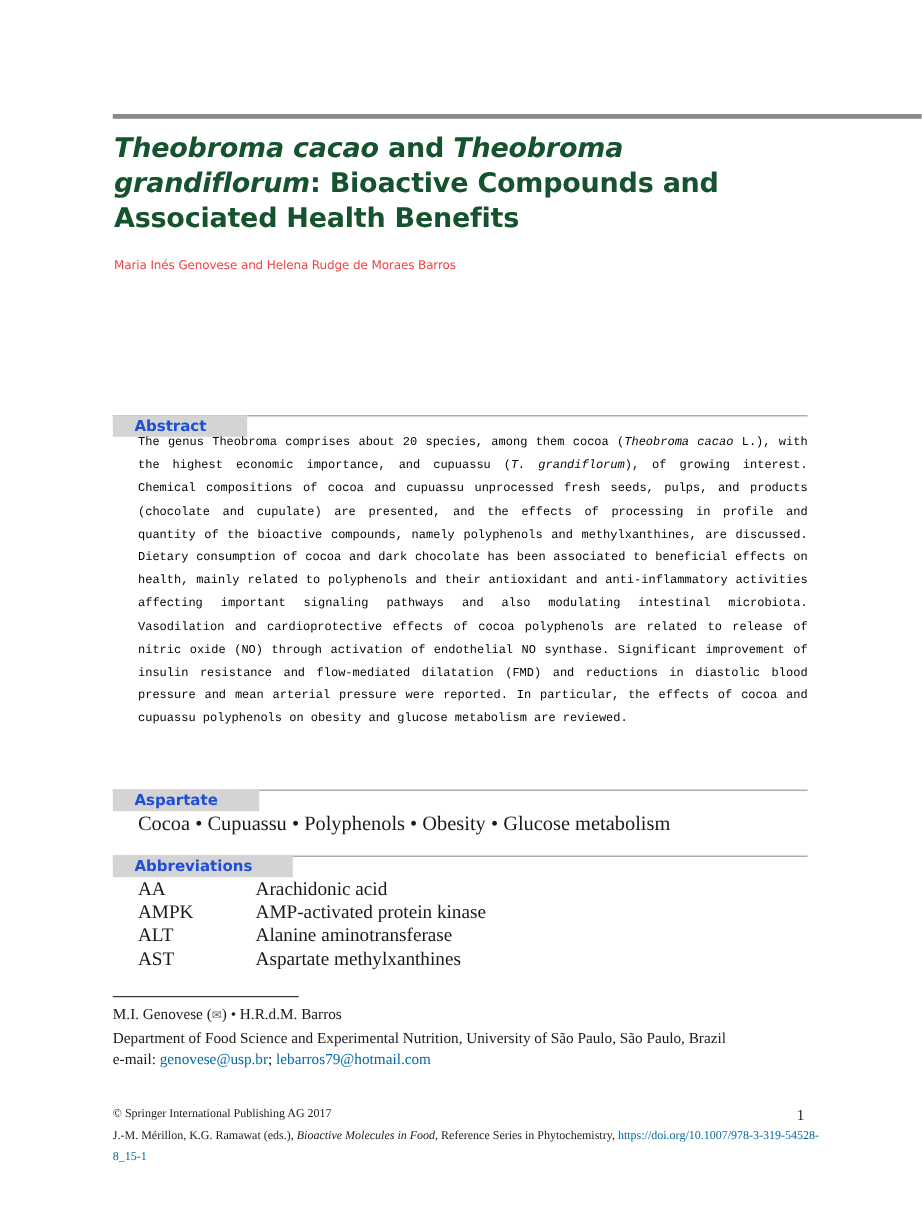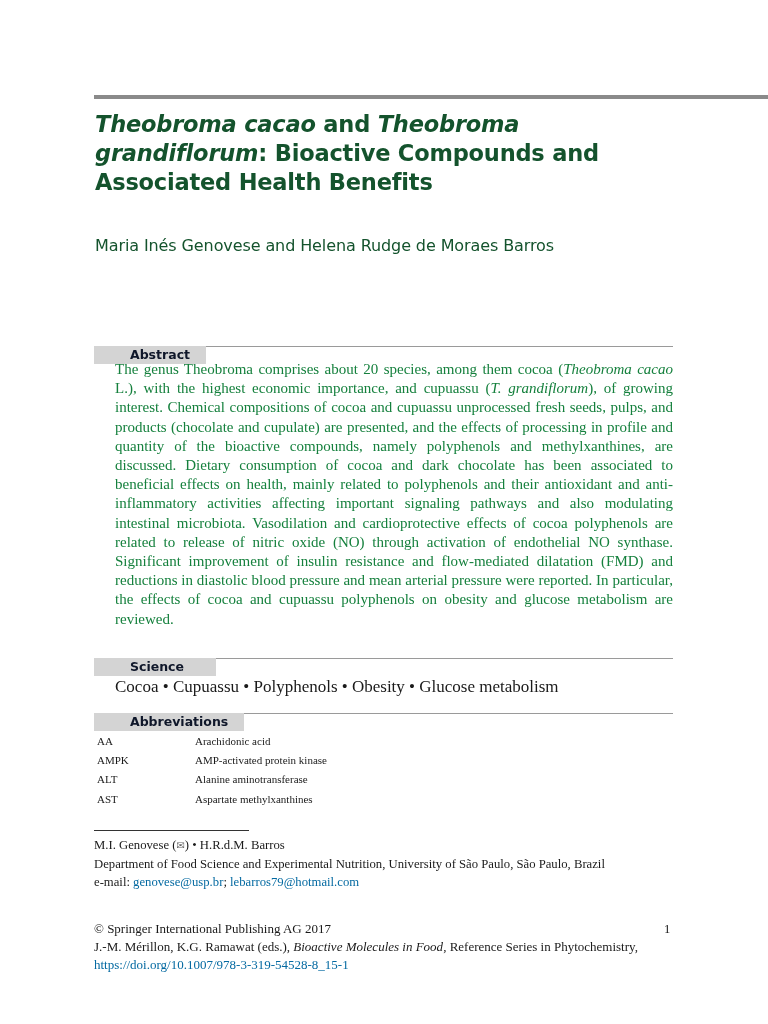--- a/index.html
+++ b/index.html
@@ -32,68 +32,69 @@
       font-weight: bold;
       font-size: 22.5px;
       line-height: 29px;
       color: #14532d;
       letter-spacing: -0.2px;
     }
     .title i { font-style: italic; }
     .authors {
       position: absolute;
       left: 95px;
-      top: 236px;
+      top: 216px;
       font-family: "DejaVu Sans", sans-serif;
-      font-size: 16px;
-      color: #14532d;
+      font-size: 10px;
+      color: #ef4444;
       letter-spacing: -0.1px;
     }
     .section-rule {
       position: absolute;
       left: 94px;
       width: 579px;
       height: 1px;
       background: #9a9a9a;
     }
     .section-label {
       position: absolute;
       left: 94px;
       height: 18px;
       background: #d4d4d4;
       font-family: "DejaVu Sans", sans-serif;
       font-weight: bold;
       font-size: 12.5px;
       line-height: 18px;
-      padding-left: 36px;
-      color: #0f172a;
+      padding-left: 18px;
+      color: #1d4ed8;
       box-sizing: border-box;
     }
     .abstract-text {
       position: absolute;
       left: 115px;
       top: 360px;
       width: 558px;
-      font-size: 15px;
+      font-size: 10px;
       line-height: 19.2px;
       text-align: justify;
-      color: #15803d;
+      color: #000000;
+      font-family: Liberation Mono, monospace;
     }
     .keywords-text {
       position: absolute;
       left: 115px;
       top: 677px;
       font-size: 17px;
       line-height: 19px;
     }
     .abbr-list {
       position: absolute;
-      left: 97px;
+      left: 115px;
       top: 732px;
-      font-size: 11px;
+      font-size: 16px;
       line-height: 19.2px;
     }
     .abbr-row { display: flex; }
     .abbr-term { width: 98px; }
     .footnote-rule {
       position: absolute;
       left: 94px;
       top: 830px;
       width: 155px;
       height: 1px;
@@ -106,21 +107,21 @@
       width: 590px;
       font-size: 12.7px;
       line-height: 18px;
     }
     .link { color: #0369a1; }
     .footer {
       position: absolute;
       left: 94px;
       top: 920px;
       width: 590px;
-      font-size: 13px;
+      font-size: 10px;
       line-height: 18px;
     }
     .page-number {
       position: absolute;
       left: 664px;
       top: 920px;
       font-size: 12.7px;
       line-height: 18px;
     }
     i { font-style: italic; }
@@ -132,21 +133,21 @@
 
 <div class="title"><i>Theobroma cacao</i><span> and </span><i>Theobroma</i><br><i>grandiflorum</i><span>: Bioactive Compounds and</span><br><span>Associated Health Benefits</span></div>
 
 <div class="authors">Maria Inés Genovese and Helena Rudge de Moraes Barros</div>
 
 <div class="section-rule" style="top:346px;"></div>
 <div class="section-label" style="top:346px; width:112px;">Abstract</div>
 <div class="abstract-text"><span>The genus Theobroma comprises about 20 species, among them cocoa (</span><i>Theobroma cacao</i><span> L.), with the highest economic importance, and cupuassu (</span><i>T. grandiflorum</i><span>), of growing interest. Chemical compositions of cocoa and cupuassu unprocessed fresh seeds, pulps, and products (chocolate and cupulate) are presented, and the effects of processing in profile and quantity of the bioactive compounds, namely polyphenols and methylxanthines, are discussed. Dietary consumption of cocoa and dark chocolate has been associated to beneficial effects on health, mainly related to polyphenols and their antioxidant and anti-inflam­matory activities affecting important signaling pathways and also modulating intestinal microbiota. Vasodilation and cardioprotective effects of cocoa poly­phenols are related to release of nitric oxide (NO) through activation of endothe­lial NO synthase. Significant improvement of insulin resistance and flow-mediated dilatation (FMD) and reductions in diastolic blood pressure and mean arterial pressure were reported. In particular, the effects of cocoa and cupuassu polyphenols on obesity and glucose metabolism are reviewed.</span></div>
 
 <div class="section-rule" style="top:658px;"></div>
-<div class="section-label" style="top:658px; width:122px;">Science</div>
+<div class="section-label" style="top:658px; width:122px;">Aspartate</div>
 <div class="keywords-text">Cocoa • Cupuassu • Polyphenols • Obesity • Glucose metabolism</div>
 
 <div class="section-rule" style="top:713px;"></div>
 <div class="section-label" style="top:713px; width:150px;">Abbreviations</div>
 <div class="abbr-list">
   <div class="abbr-row">
     <span class="abbr-term">AA</span>
     <span>Arachidonic acid</span>
   </div>
   <div class="abbr-row">

